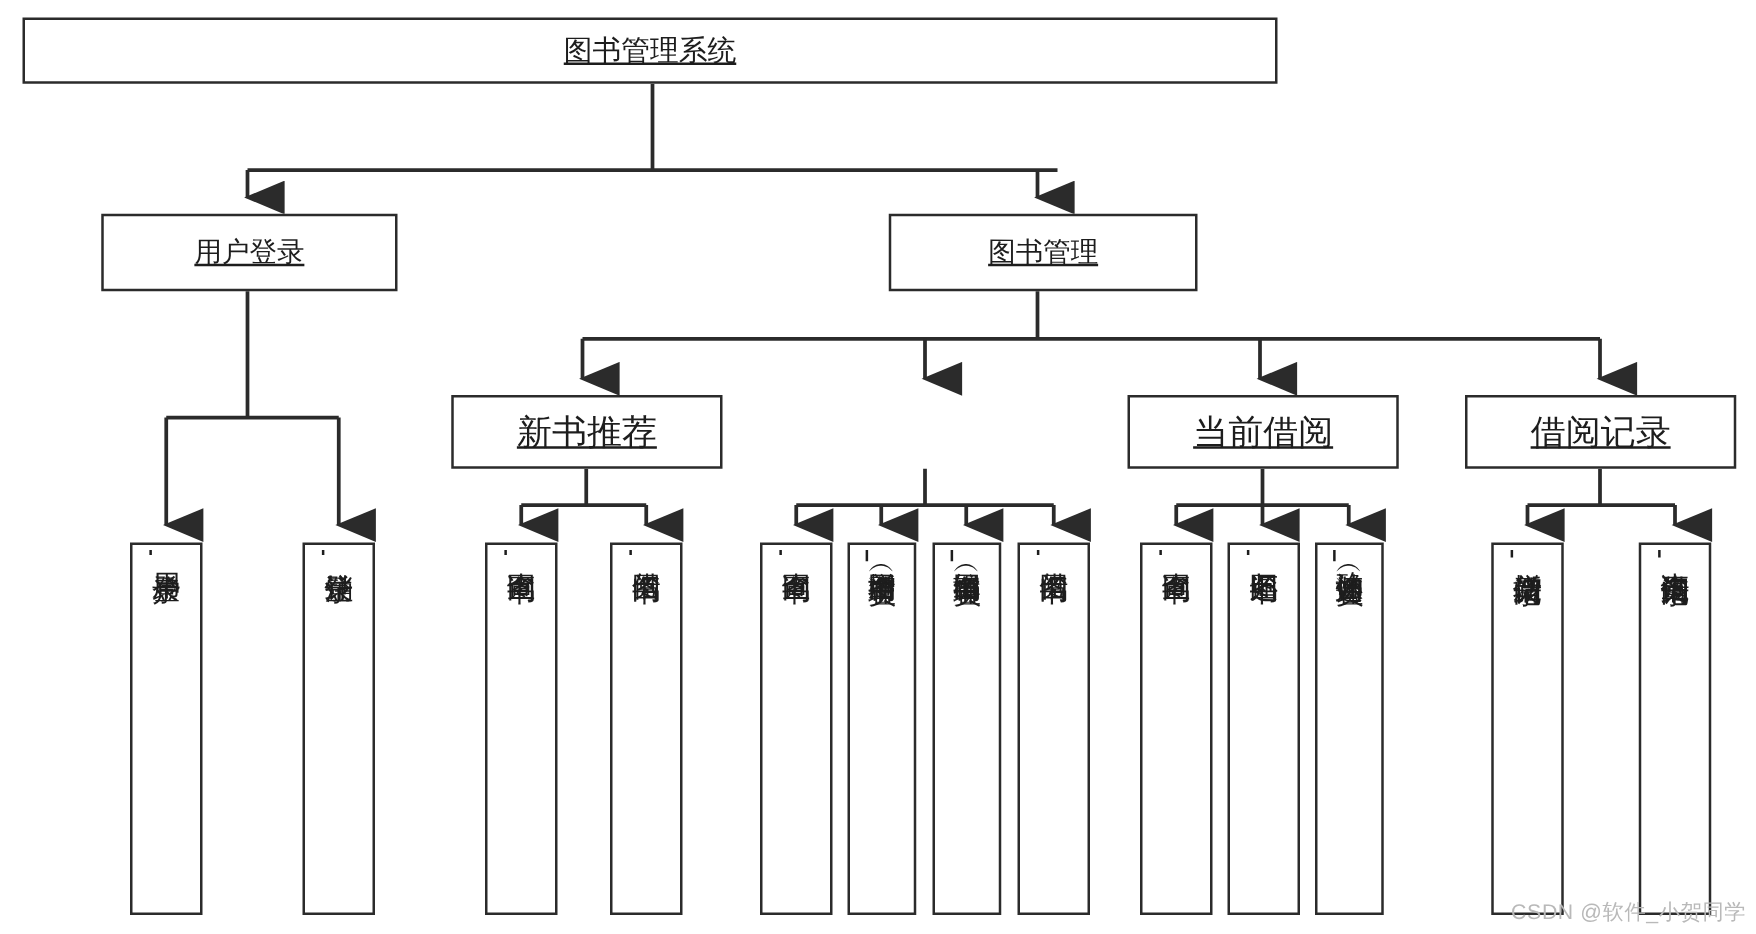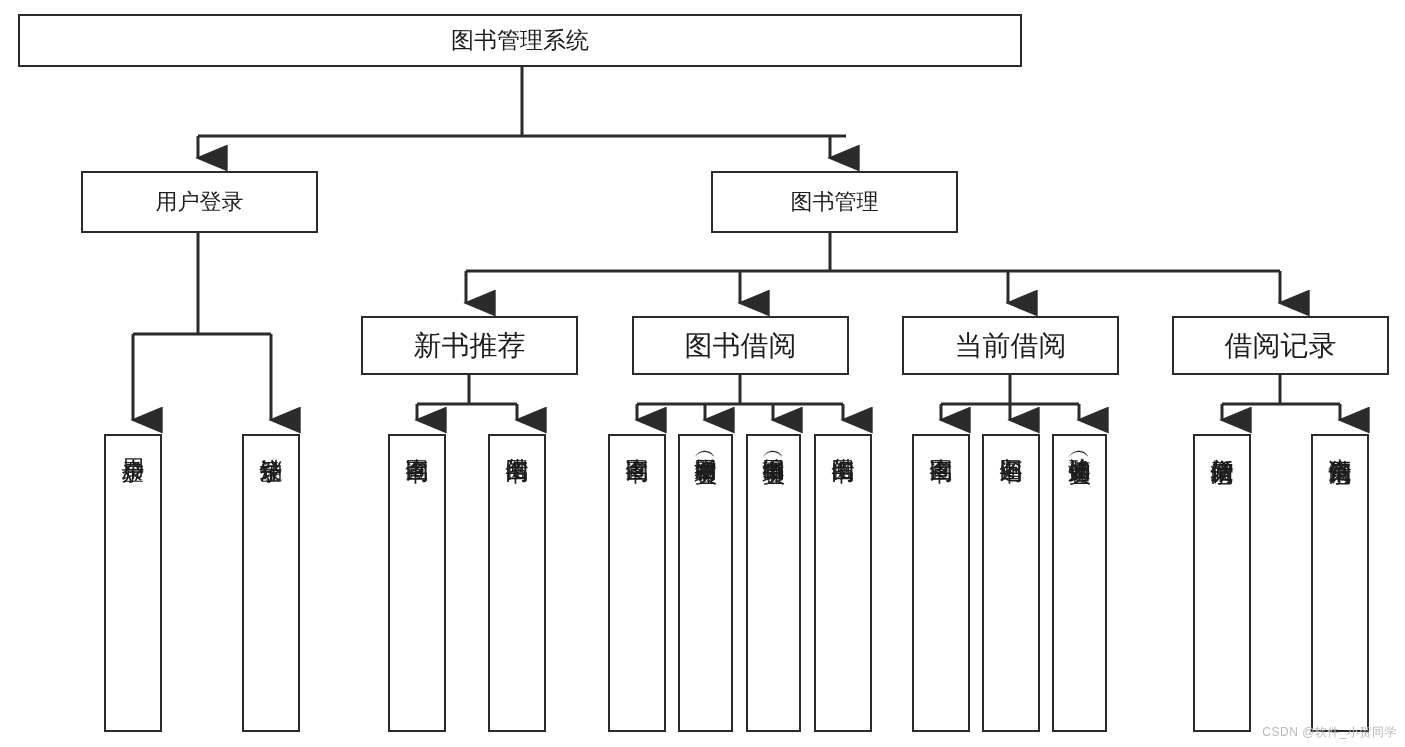--- a/index.html
+++ b/index.html
@@ -32,20 +32,21 @@
     border: 2px solid #2b2b2b;
     display: flex;
     align-items: center;
     justify-content: center;
     color: #1d1d1d;
   }
   .node .lbl {
     line-height: 1.12;
     text-align: center;
     white-space: nowrap;
+    text-decoration: underline;
   }
   .node.root .lbl { font-size: 23px; }
   .node.lvl1 .lbl { font-size: 22px; }
   .node.lvl2 .lbl { font-size: 28px; }
   .node.leaf {
     align-items: flex-start;
     justify-content: center;
     padding-top: 4px;
   }
   .node.leaf .lbl {
@@ -54,21 +55,21 @@
     font-size: 23px;
     letter-spacing: 1px;
     line-height: 1;
     white-space: nowrap;
   }
   .node.leaf.tall .lbl { font-size: 22px; }
   .watermark {
     position: absolute;
     right: 8px;
     bottom: 6px;
-    font-size: 12px;
+    font-size: 17px;
     color: #b9b9b9;
     white-space: nowrap;
     letter-spacing: 0.5px;
   }
 </style>
 </head>
 <body>
 
 <div id="stage">
 
@@ -129,23 +130,20 @@
   <div class="node lvl1" style="left:81px; top:171px; width:237px; height:62px;">
     <span class="lbl">用户登录</span>
   </div>
   <div class="node lvl1" style="left:711px; top:171px; width:247px; height:62px;">
     <span class="lbl">图书管理</span>
   </div>
 
   <div class="node lvl2" style="left:361px; top:316px; width:217px; height:59px;">
     <span class="lbl">新书推荐</span>
   </div>
-  <div class="node lvl2" style="left:632px; top:316px; width:217px; height:59px;">
-    <span class="lbl">图书借阅</span>
-  </div>
   <div class="node lvl2" style="left:1172px; top:316px; width:217px; height:59px;">
     <span class="lbl">借阅记录</span>
   </div>
   <div class="node lvl2" style="left:902px; top:316px; width:217px; height:59px;">
     <span class="lbl">当前借阅</span>
   </div>
 
   <div class="node leaf" style="left:104px; top:434px; width:58px; height:298px;">
     <span class="lbl">用户登录</span>
   </div>

